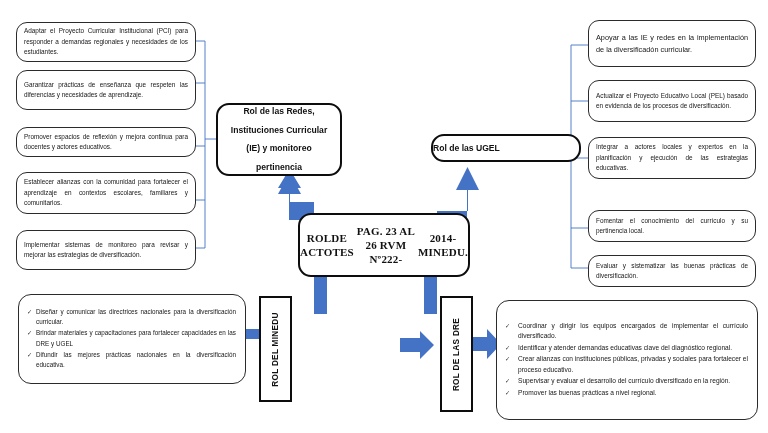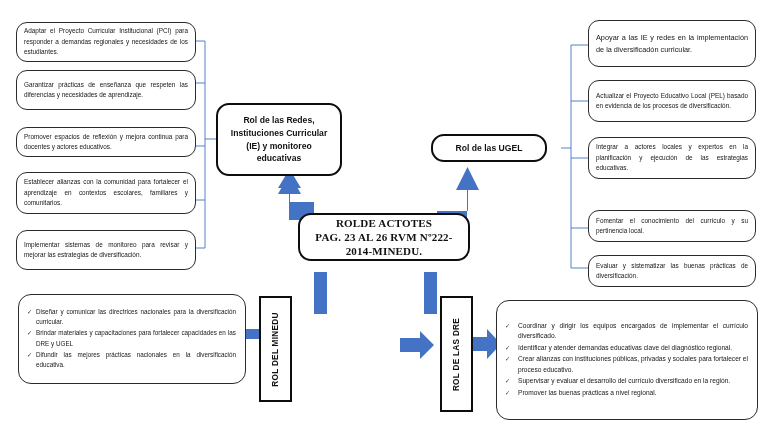--- a/index.html
+++ b/index.html
@@ -43,21 +43,21 @@
     flex-direction: column;
     justify-content: center;
   }
   .leaf p { margin: 0; }
   
   .main {
     border: 2.6px solid #0d0d0d;
     border-radius: 13px;
     display: flex;
     align-items: center;
-    justify-content: center;
+    justify-content: space-between;
     text-align: center;
     font-weight: bold;
     color: #111;
   }
   .main.sans { font-family: "Liberation Sans", sans-serif; font-size: 8.6px; line-height: 1.5; }
   .main.serif { font-family: "Liberation Serif", serif; font-size: 11px; line-height: 1.3; letter-spacing: .2px; }
   
   .vnode {
     position: absolute;
     border: 2.4px solid #0d0d0d;
@@ -194,28 +194,28 @@
     <p>Fomentar el conocimiento del currículo y su pertinencia local.</p>
   </div>
   <div class="node leaf" style="left:588px; top:255px; width:168px; height:32px;">
     <p>Evaluar y sistematizar las buenas prácticas de diversificación.</p>
   </div>
 
   <div class="node main sans" style="left:216px; top:103px; width:126px; height:73px; flex-direction:column;">
     <div>Rol de las Redes,</div>
     <div>Instituciones Curricular</div>
     <div>(IE) y monitoreo</div>
-    <div>educativas</div>
-  </div>
-
-  <div class="node main sans" style="left:431px; top:134px; width:116px; height:28px;">
+    <div>pertinencia</div>
+  </div>
+
+  <div class="node main sans" style="left:431px; top:134px; width:150px; height:28px;">
     <span>Rol de las UGEL</span>
   </div>
 
-  <div class="node main serif" style="left:298px; top:213px; width:172px; height:48px; flex-direction:column;">
+  <div class="node main serif" style="left:298px; top:213px; width:172px; height:64px; ">
     <div>ROLDE ACTOTES</div>
     <div>PAG. 23 AL 26 RVM Nº222-</div>
     <div>2014-MINEDU.</div>
   </div>
 
   <div class="vnode" style="left:259px; top:296px; width:33px; height:106px;">
     <span>ROL DEL MINEDU</span>
   </div>
 
   <div class="vnode" style="left:440px; top:296px; width:33px; height:116px;">

